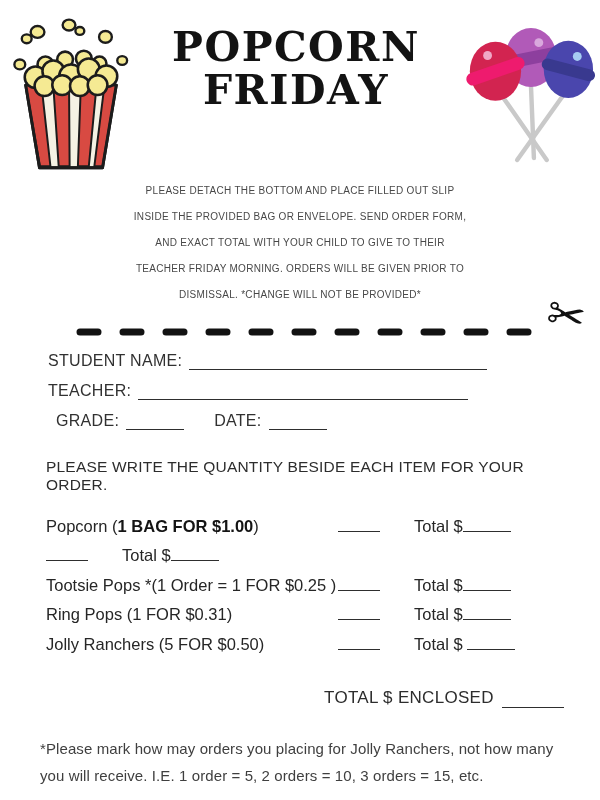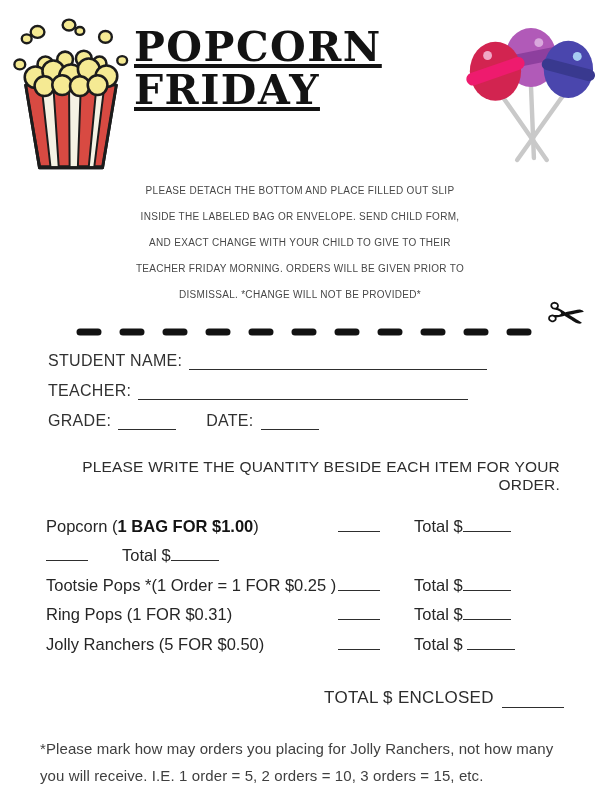--- a/index.html
+++ b/index.html
@@ -9,23 +9,23 @@
     font-family:"Liberation Sans", sans-serif;
     color:#3d3d3d;
     overflow:hidden;
   }
   .page { position:relative; width:600px; height:800px; background:#fff; }
 
   
   .header { display:flex; align-items:flex-start; padding:12px 4px 0 8px; height:168px; }
   .illus { flex:0 0 auto; }
   .title-block {
-    flex:1 1 auto; text-align:left; margin-top:14px;
+    flex:1 1 auto; text-align:center; margin-top:14px;
     font-family:"DejaVu Serif", serif; font-weight:bold;
-    font-size:41px; line-height:1.04; letter-spacing:1.5px; color:#131313;text-decoration:underline;
+    font-size:41px; line-height:1.04; letter-spacing:1.5px; color:#131313;
   }
 
   
   .instructions {
     margin:10px auto 0; width:520px; text-align:center;
     font-size:10px; line-height:26px; letter-spacing:0.3px; color:#484848;
   }
 
   
   .cutline { position:relative; width:480px; margin:2px 0 0 76px; height:30px; }
@@ -37,27 +37,27 @@
   }
 
   
   .fields { margin:12px 52px 0 48px; font-size:16px; color:#313131; letter-spacing:0.3px; }
   .frow { display:flex; align-items:flex-end; margin-bottom:12px; }
   .frow .lbl { white-space:nowrap; }
   .blank { display:inline-block; border-bottom:1.5px solid #2e2e2e; height:17px; }
   .blank.grow { flex:0 0 auto; margin-left:7px; }
   .blank.sm { width:58px; margin-left:7px; }
   .w298 { width:298px; } .w330 { width:330px; }
-  .frow.triple { margin-bottom:0; }
+  .frow.triple { margin-bottom:0;margin-left:8px; }
   .fgroup { display:flex; align-items:flex-end; }
   .fgroup.g2 { margin-left:48px; } .fgroup.g3 { margin-left:30px; }
 
   
   .order { margin:28px 40px 0 46px; }
-  .order-heading { font-size:15.5px; color:#2d2d2d; letter-spacing:0.2px; margin-bottom:12px;text-align:right; }
+  .order-heading { font-size:15.5px; color:#2d2d2d; letter-spacing:0.2px; margin-bottom:12px; }
   .item-row { display:flex; align-items:flex-end; height:29.5px; font-size:16.5px; color:#262626; }
   .item-name { width:292px; white-space:nowrap; }
   .item-name b { font-weight:bold; color:#141414; }
   .item-qty { width:76px; }
   .item-qty .blank { width:42px; }
   .item-total { white-space:nowrap; }
   .item-total .blank { width:48px; }
 
   .total-enclosed {
     margin:34px 0 0 324px; font-size:17px; color:#2d2d2d; letter-spacing:0.3px;
@@ -140,22 +140,22 @@
       <circle cx="30" cy="44" r="4.5" fill="#f0a8c6"></circle>
 
       <ellipse cx="112" cy="58" rx="25" ry="29" fill="#4a46ad"></ellipse>
       <line x1="91" y1="53" x2="133" y2="64" stroke="#39398f" stroke-width="12" stroke-linecap="round"></line>
       <circle cx="121" cy="45" r="4.5" fill="#a6cdf2"></circle>
     </svg>
   </div>
 
   <div class="instructions">
     <div>PLEASE DETACH THE BOTTOM AND PLACE FILLED OUT SLIP</div>
-    <div>INSIDE THE LABELED BAG OR ENVELOPE. SEND CHILD FORM,</div>
-    <div>AND EXACT CHANGE WITH YOUR CHILD TO GIVE TO THEIR</div>
+    <div>INSIDE THE PROVIDED BAG OR ENVELOPE. SEND ORDER FORM,</div>
+    <div>AND EXACT TOTAL WITH YOUR CHILD TO GIVE TO THEIR</div>
     <div>TEACHER FRIDAY MORNING. ORDERS WILL BE GIVEN PRIOR TO</div>
     <div>DISMISSAL. *CHANGE WILL NOT BE PROVIDED*</div>
   </div>
 
   <div class="cutline">
     <span class="scissors">✂</span>
     <svg class="dashes" width="480" height="8" aria-hidden="true">
       <line x1="4" y1="4" x2="476" y2="4" stroke="#121212" stroke-width="7" stroke-linecap="round" stroke-dasharray="18 25"></line>
     </svg>
   </div>

